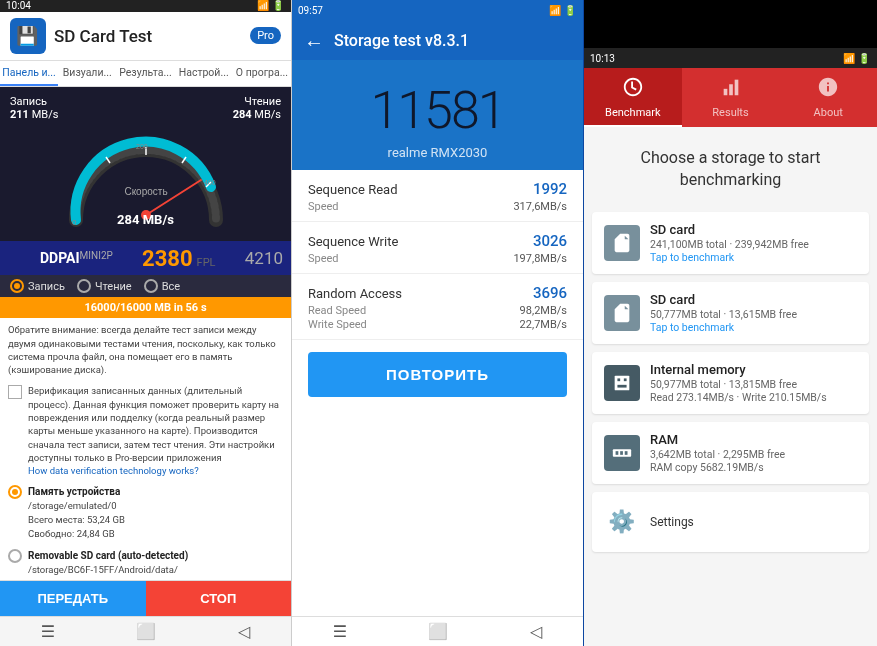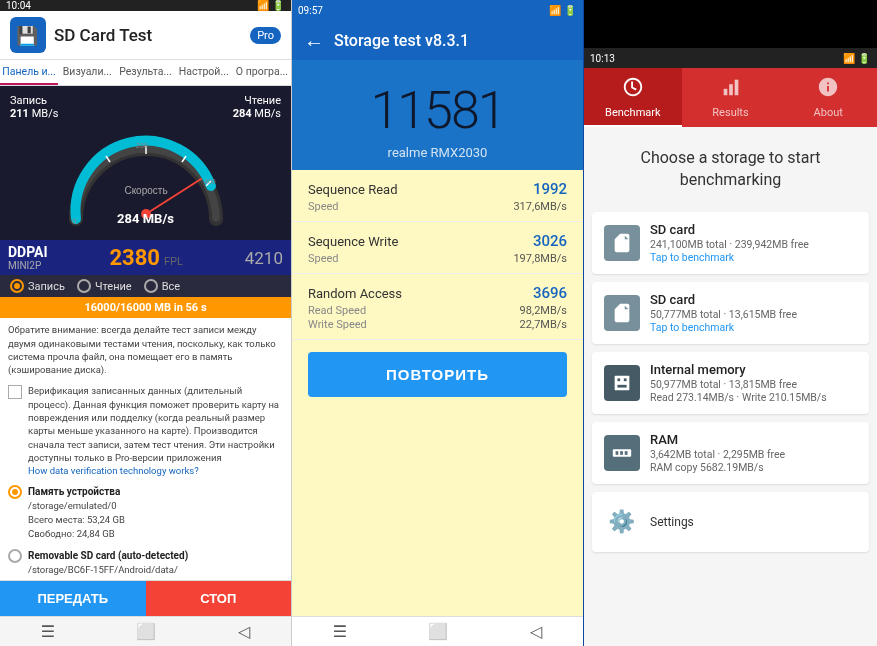--- a/index.html
+++ b/index.html
@@ -77,21 +77,21 @@
     .nav-tab {
       flex: 1;
       text-align: center;
       padding: 5px 2px;
       color: #555;
       cursor: pointer;
       font-size: 10.5px;
     }
     .nav-tab.active {
       color: #1565c0;
-      border-bottom: 2px solid #be185d;
+      border-bottom: 2px solid #3b82f6;
     }
 
     .speed-section {
       background: #1a1a2e;
       padding: 8px 10px 6px;
       display: flex;
       flex-direction: column;
       align-items: center;
     }
     .speed-row {
@@ -128,21 +128,21 @@
     .ad-banner {
       background: #1a237e;
       display: flex;
       align-items: center;
       justify-content: space-between;
       padding: 4px 8px;
       height: 52px;
     }
     .ad-left {
       display: flex;
-      flex-direction: column;
+      margin-left: 32px;
     }
     .ad-brand {
       color: #fff;
       font-size: 14px;
       font-weight: bold;
     }
     .ad-sub {
       color: #aaa;
       font-size: 10px;
     }
@@ -365,21 +365,21 @@
       font-weight: 300;
       letter-spacing: -2px;
     }
     .device-name {
       color: rgba(255,255,255,0.8);
       font-size: 13px;
       margin-top: 4px;
     }
 
     .results-section {
-      background: #fef9c3;
+      background: #ffffff;
       flex: 1;
       padding: 0;
       overflow: hidden;
     }
     .result-row {
       padding: 10px 16px 8px;
       border-bottom: 1px solid #eee;
     }
     .result-name {
       font-size: 13px;

